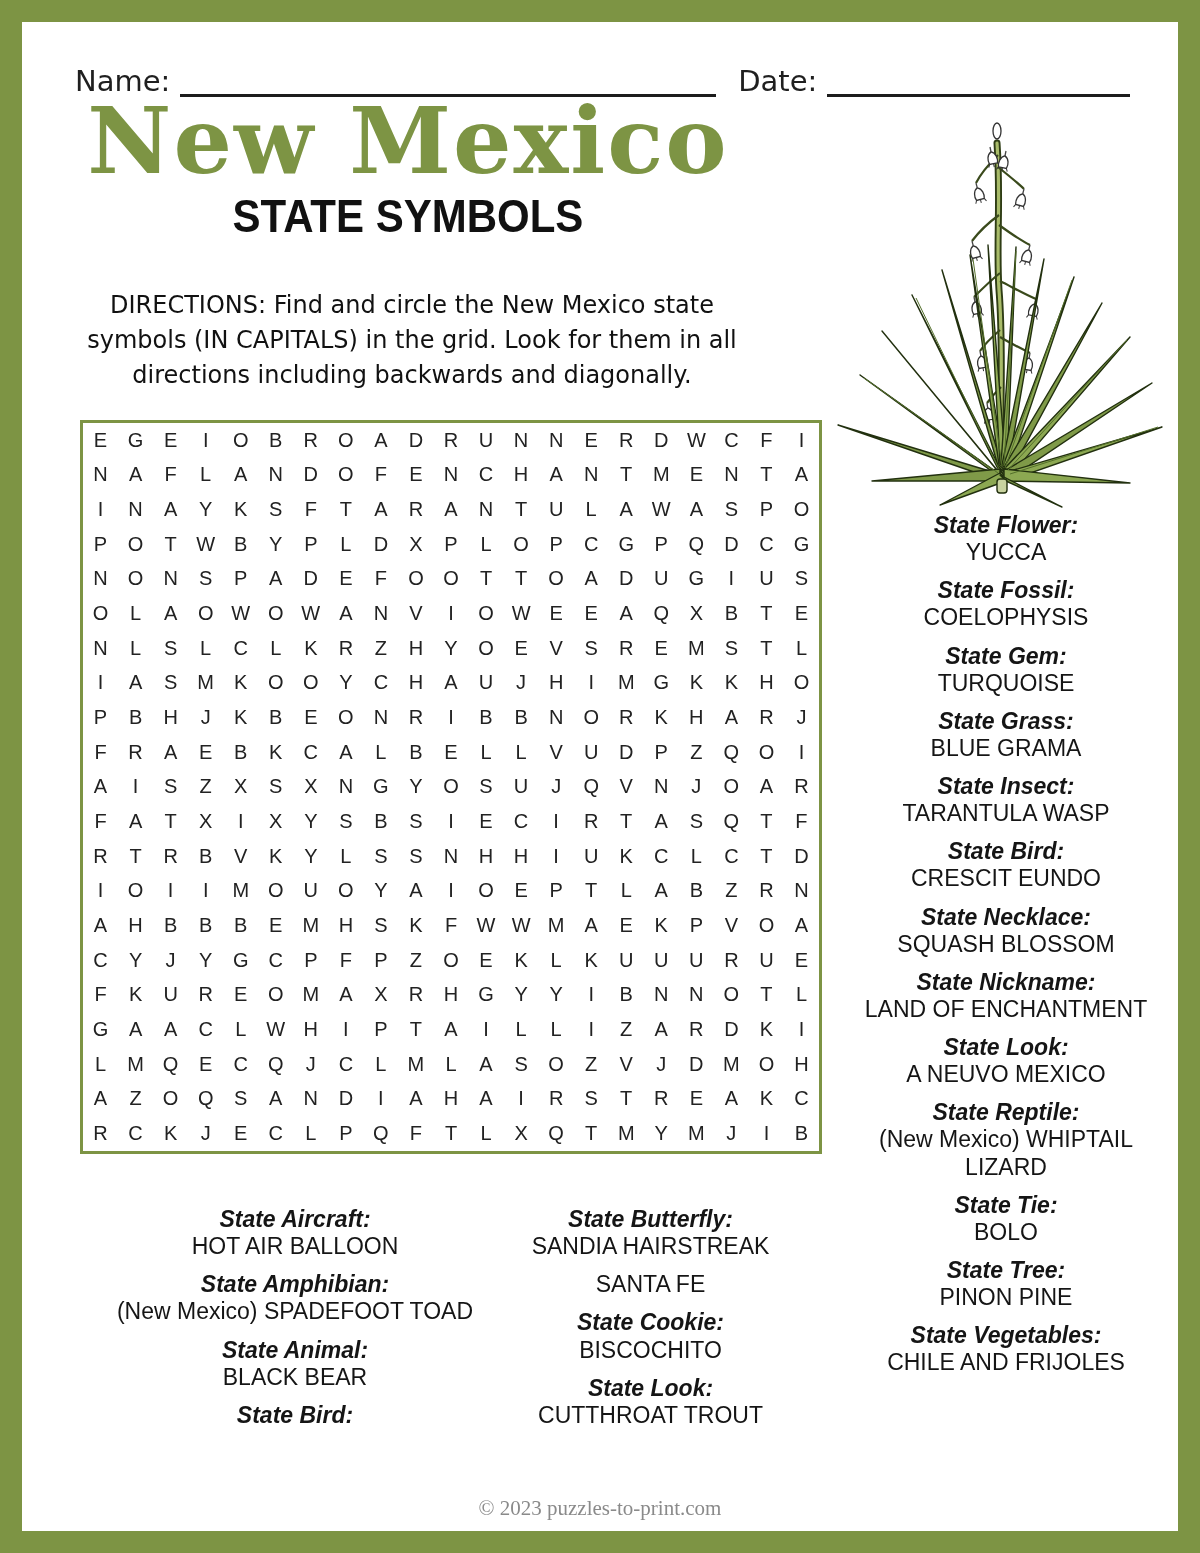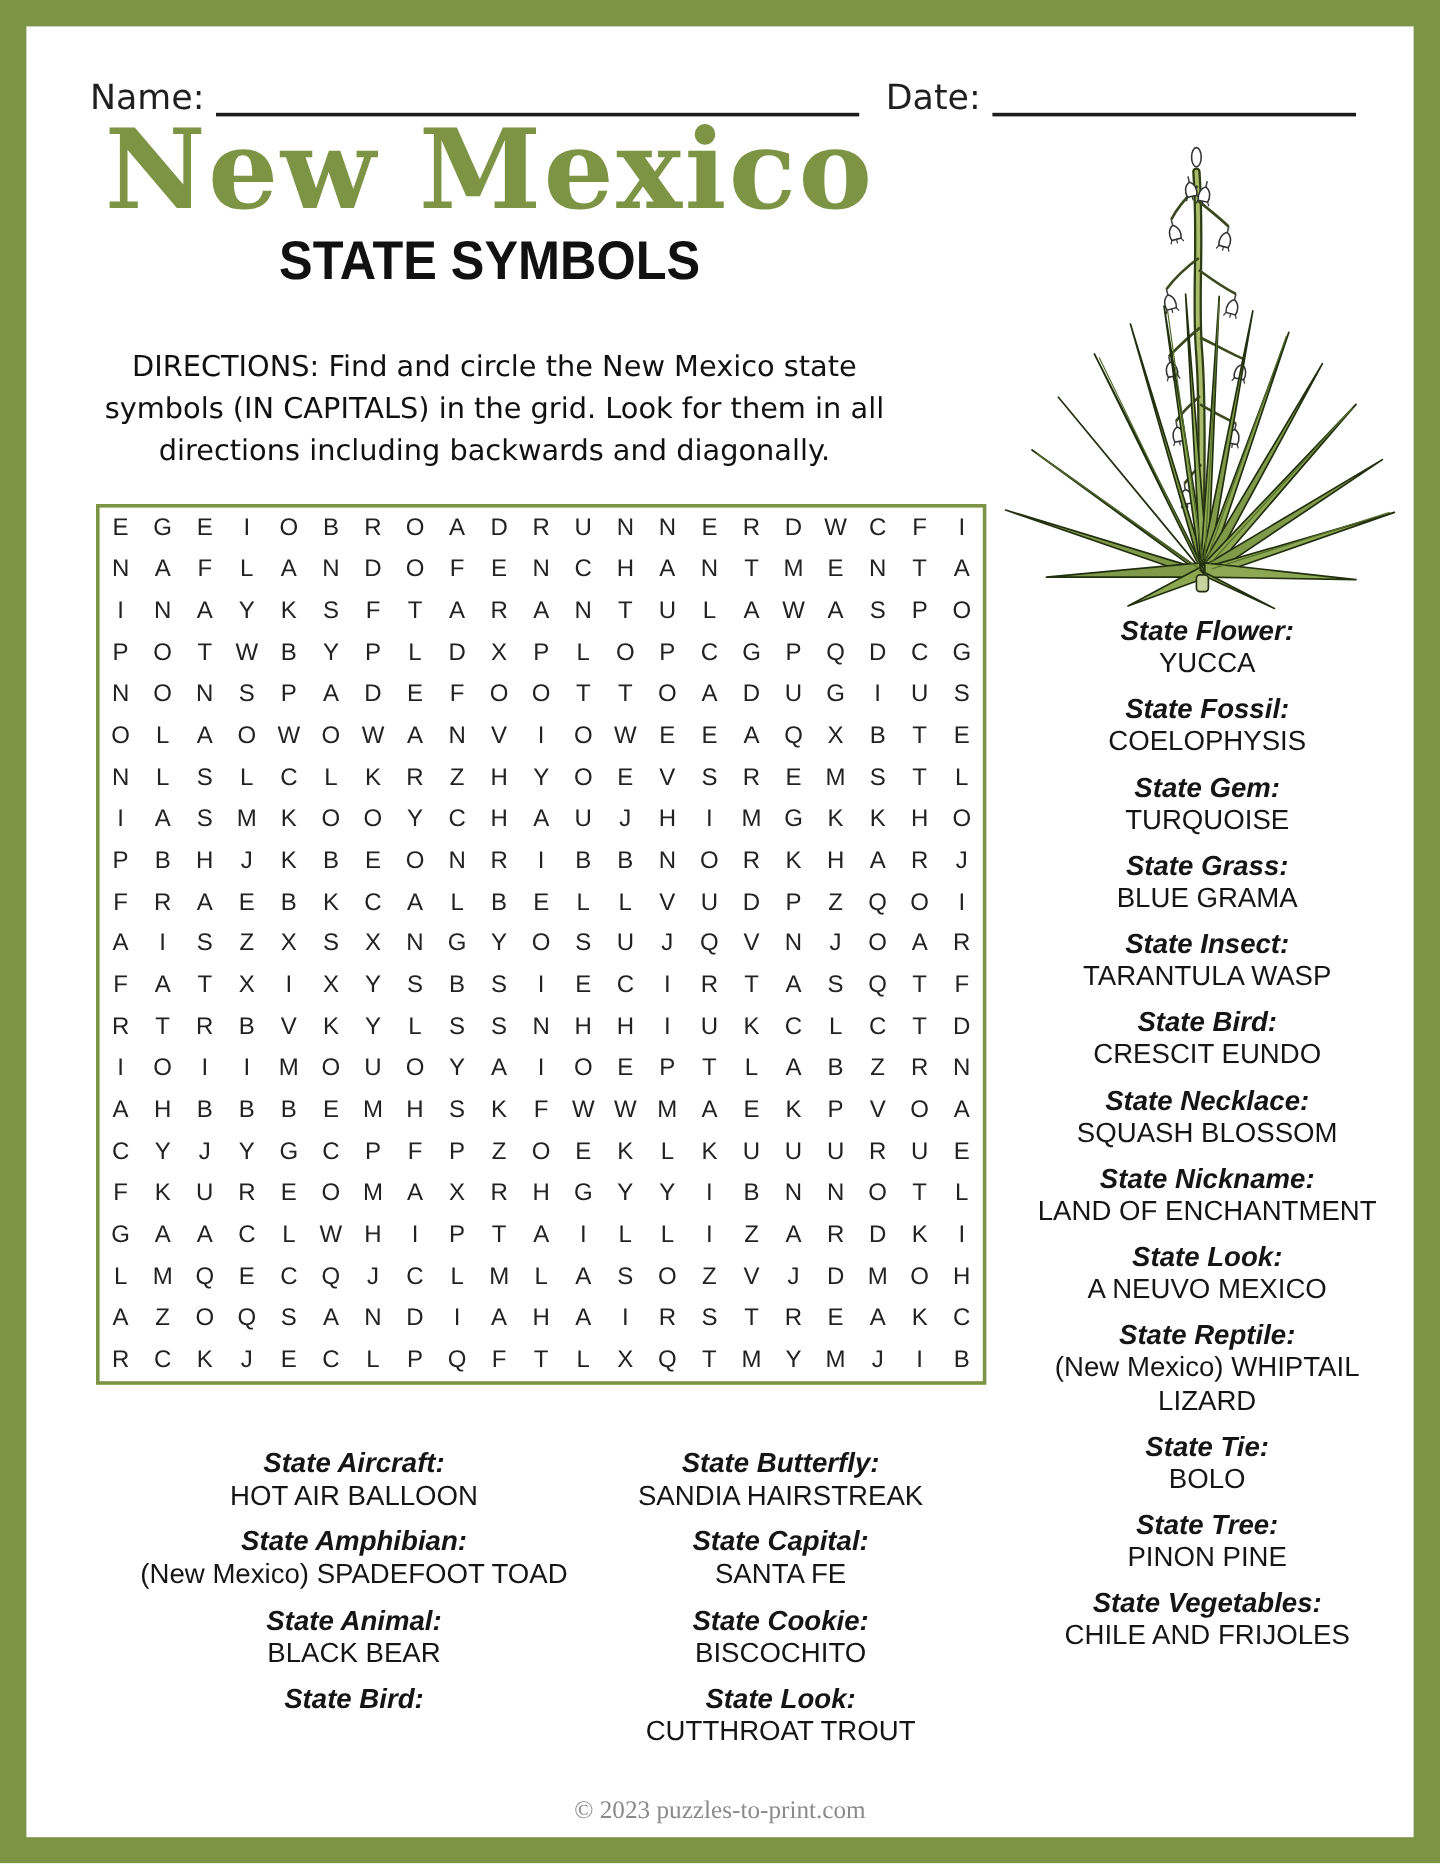--- a/index.html
+++ b/index.html
@@ -652,21 +652,20 @@
       <div class="sym">
         <div class="sym-label">State Bird:</div>
       </div>
     </div>
   <div class="sym-list list-bottom-middle">
       <div class="sym">
         <div class="sym-label">State Butterfly:</div>
         <div class="sym-value">SANDIA HAIRSTREAK</div>
       </div>
       <div class="sym">
-        <div class="sym-label">State Capital:</div>
         <div class="sym-value">SANTA FE</div>
       </div>
       <div class="sym">
         <div class="sym-label">State Cookie:</div>
         <div class="sym-value">BISCOCHITO</div>
       </div>
       <div class="sym">
         <div class="sym-label">State Look:</div>
         <div class="sym-value">CUTTHROAT TROUT</div>
       </div>

